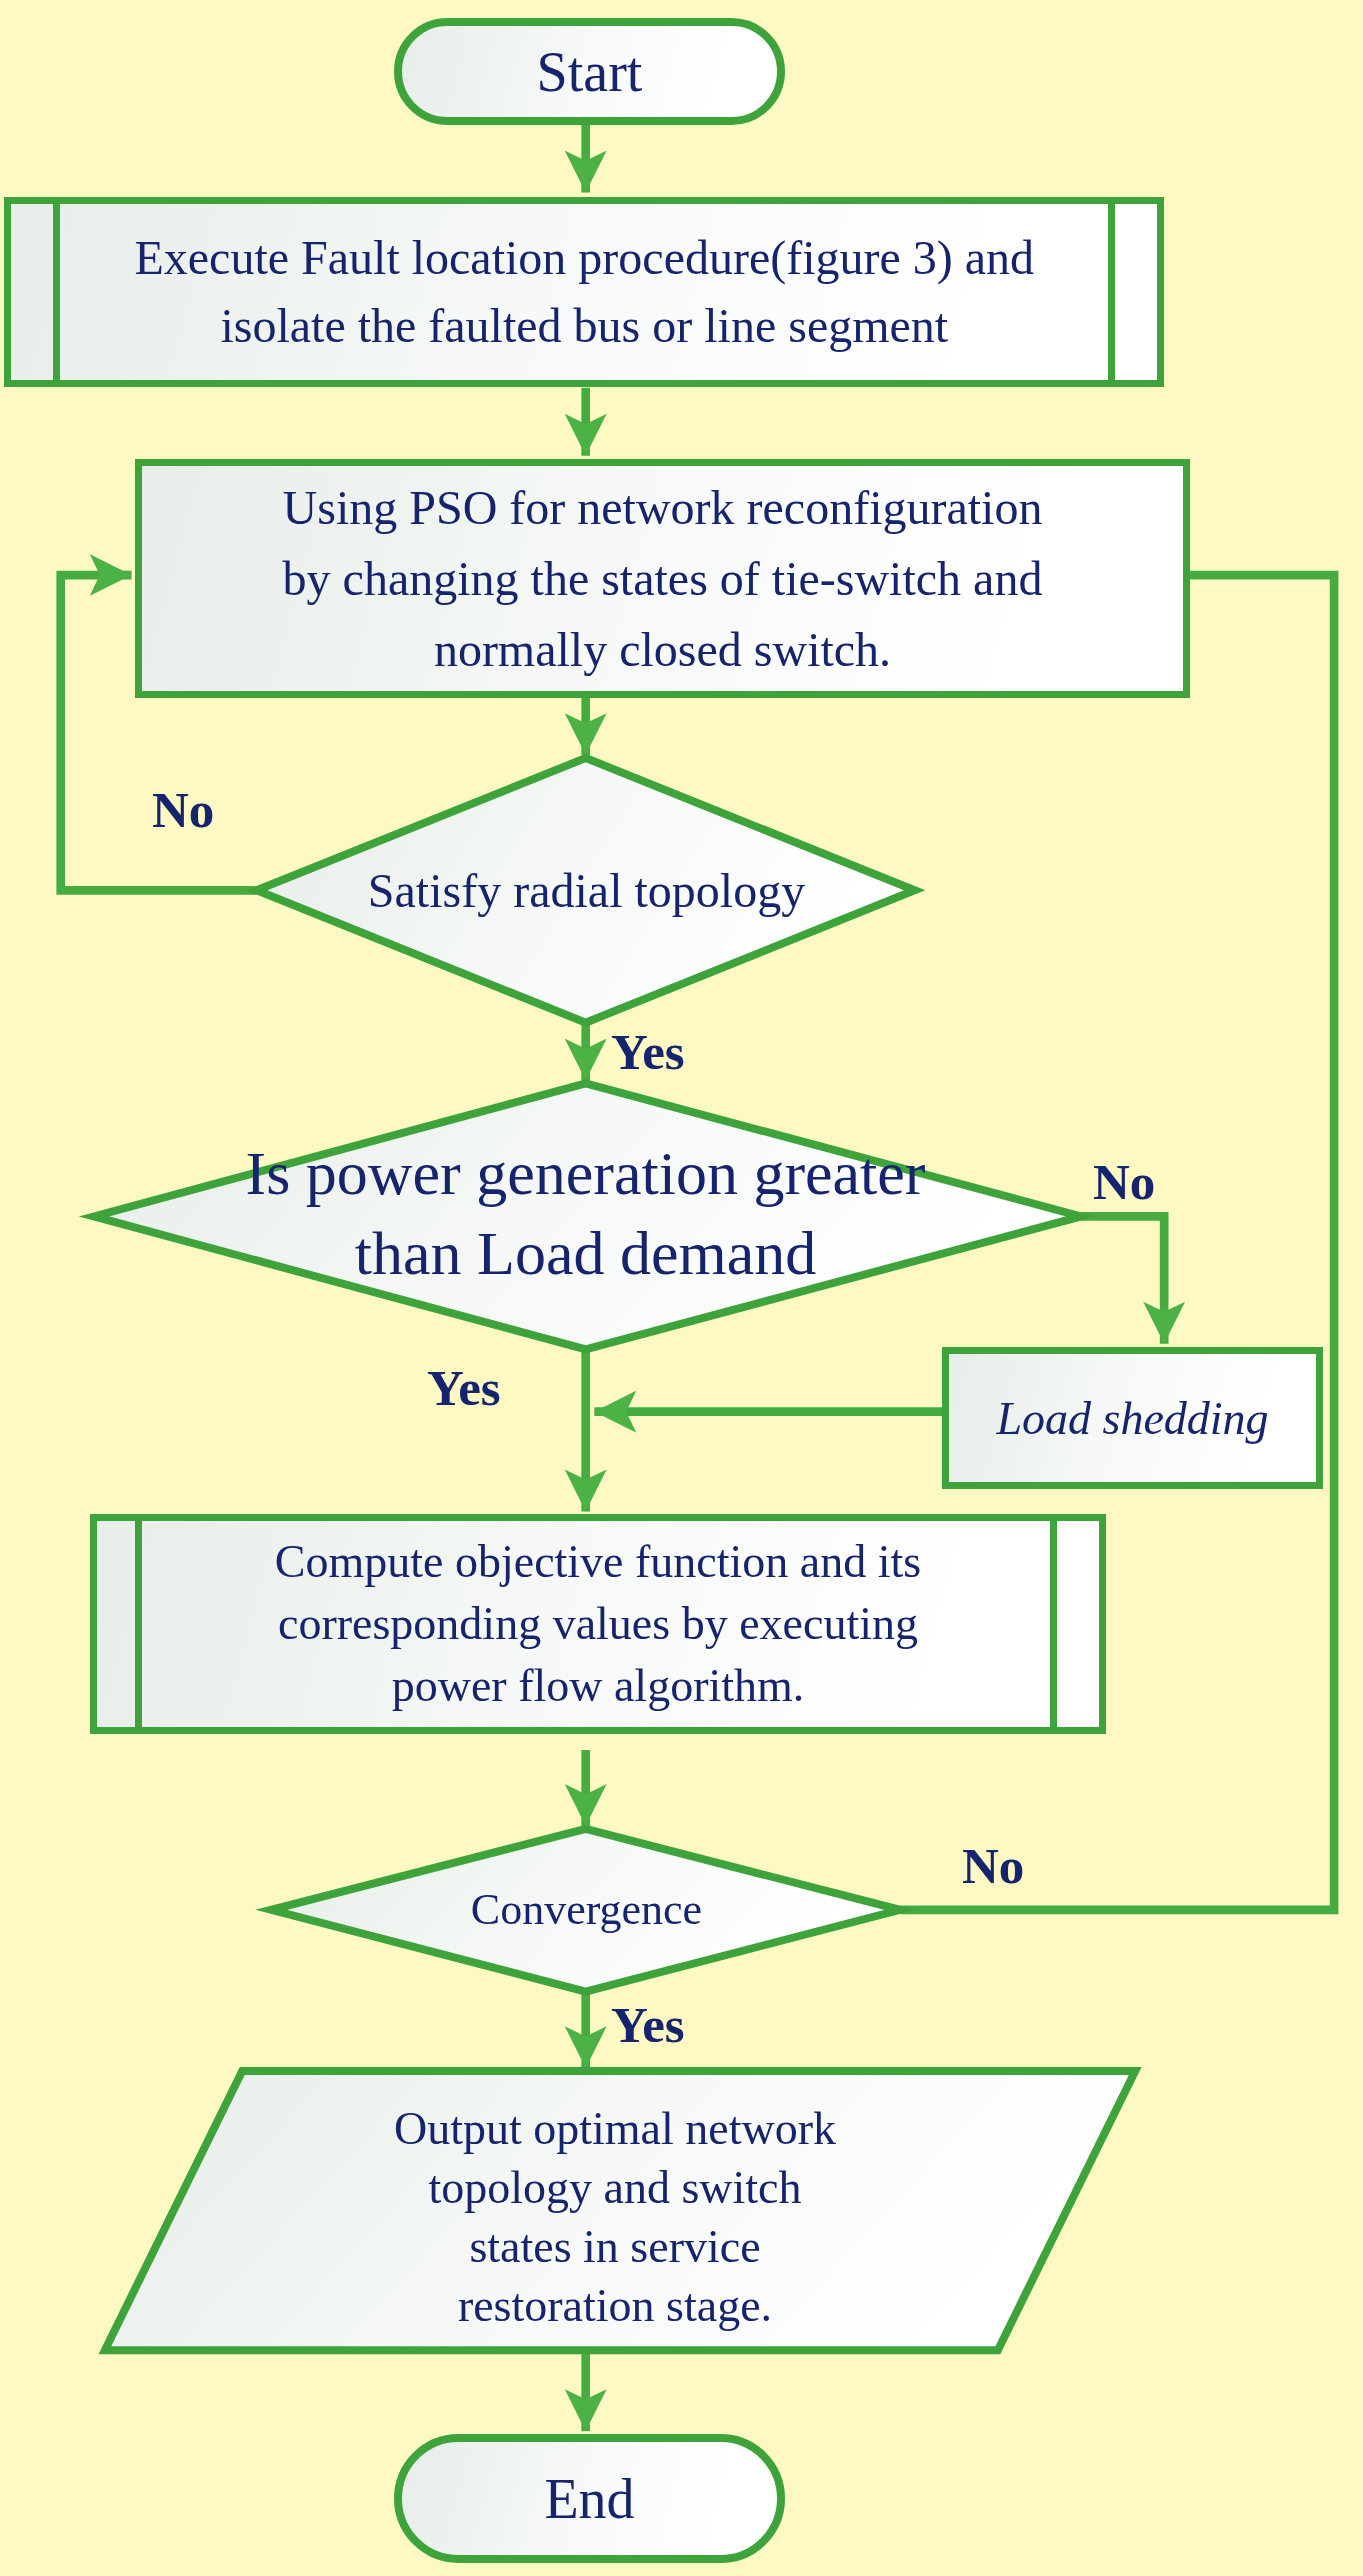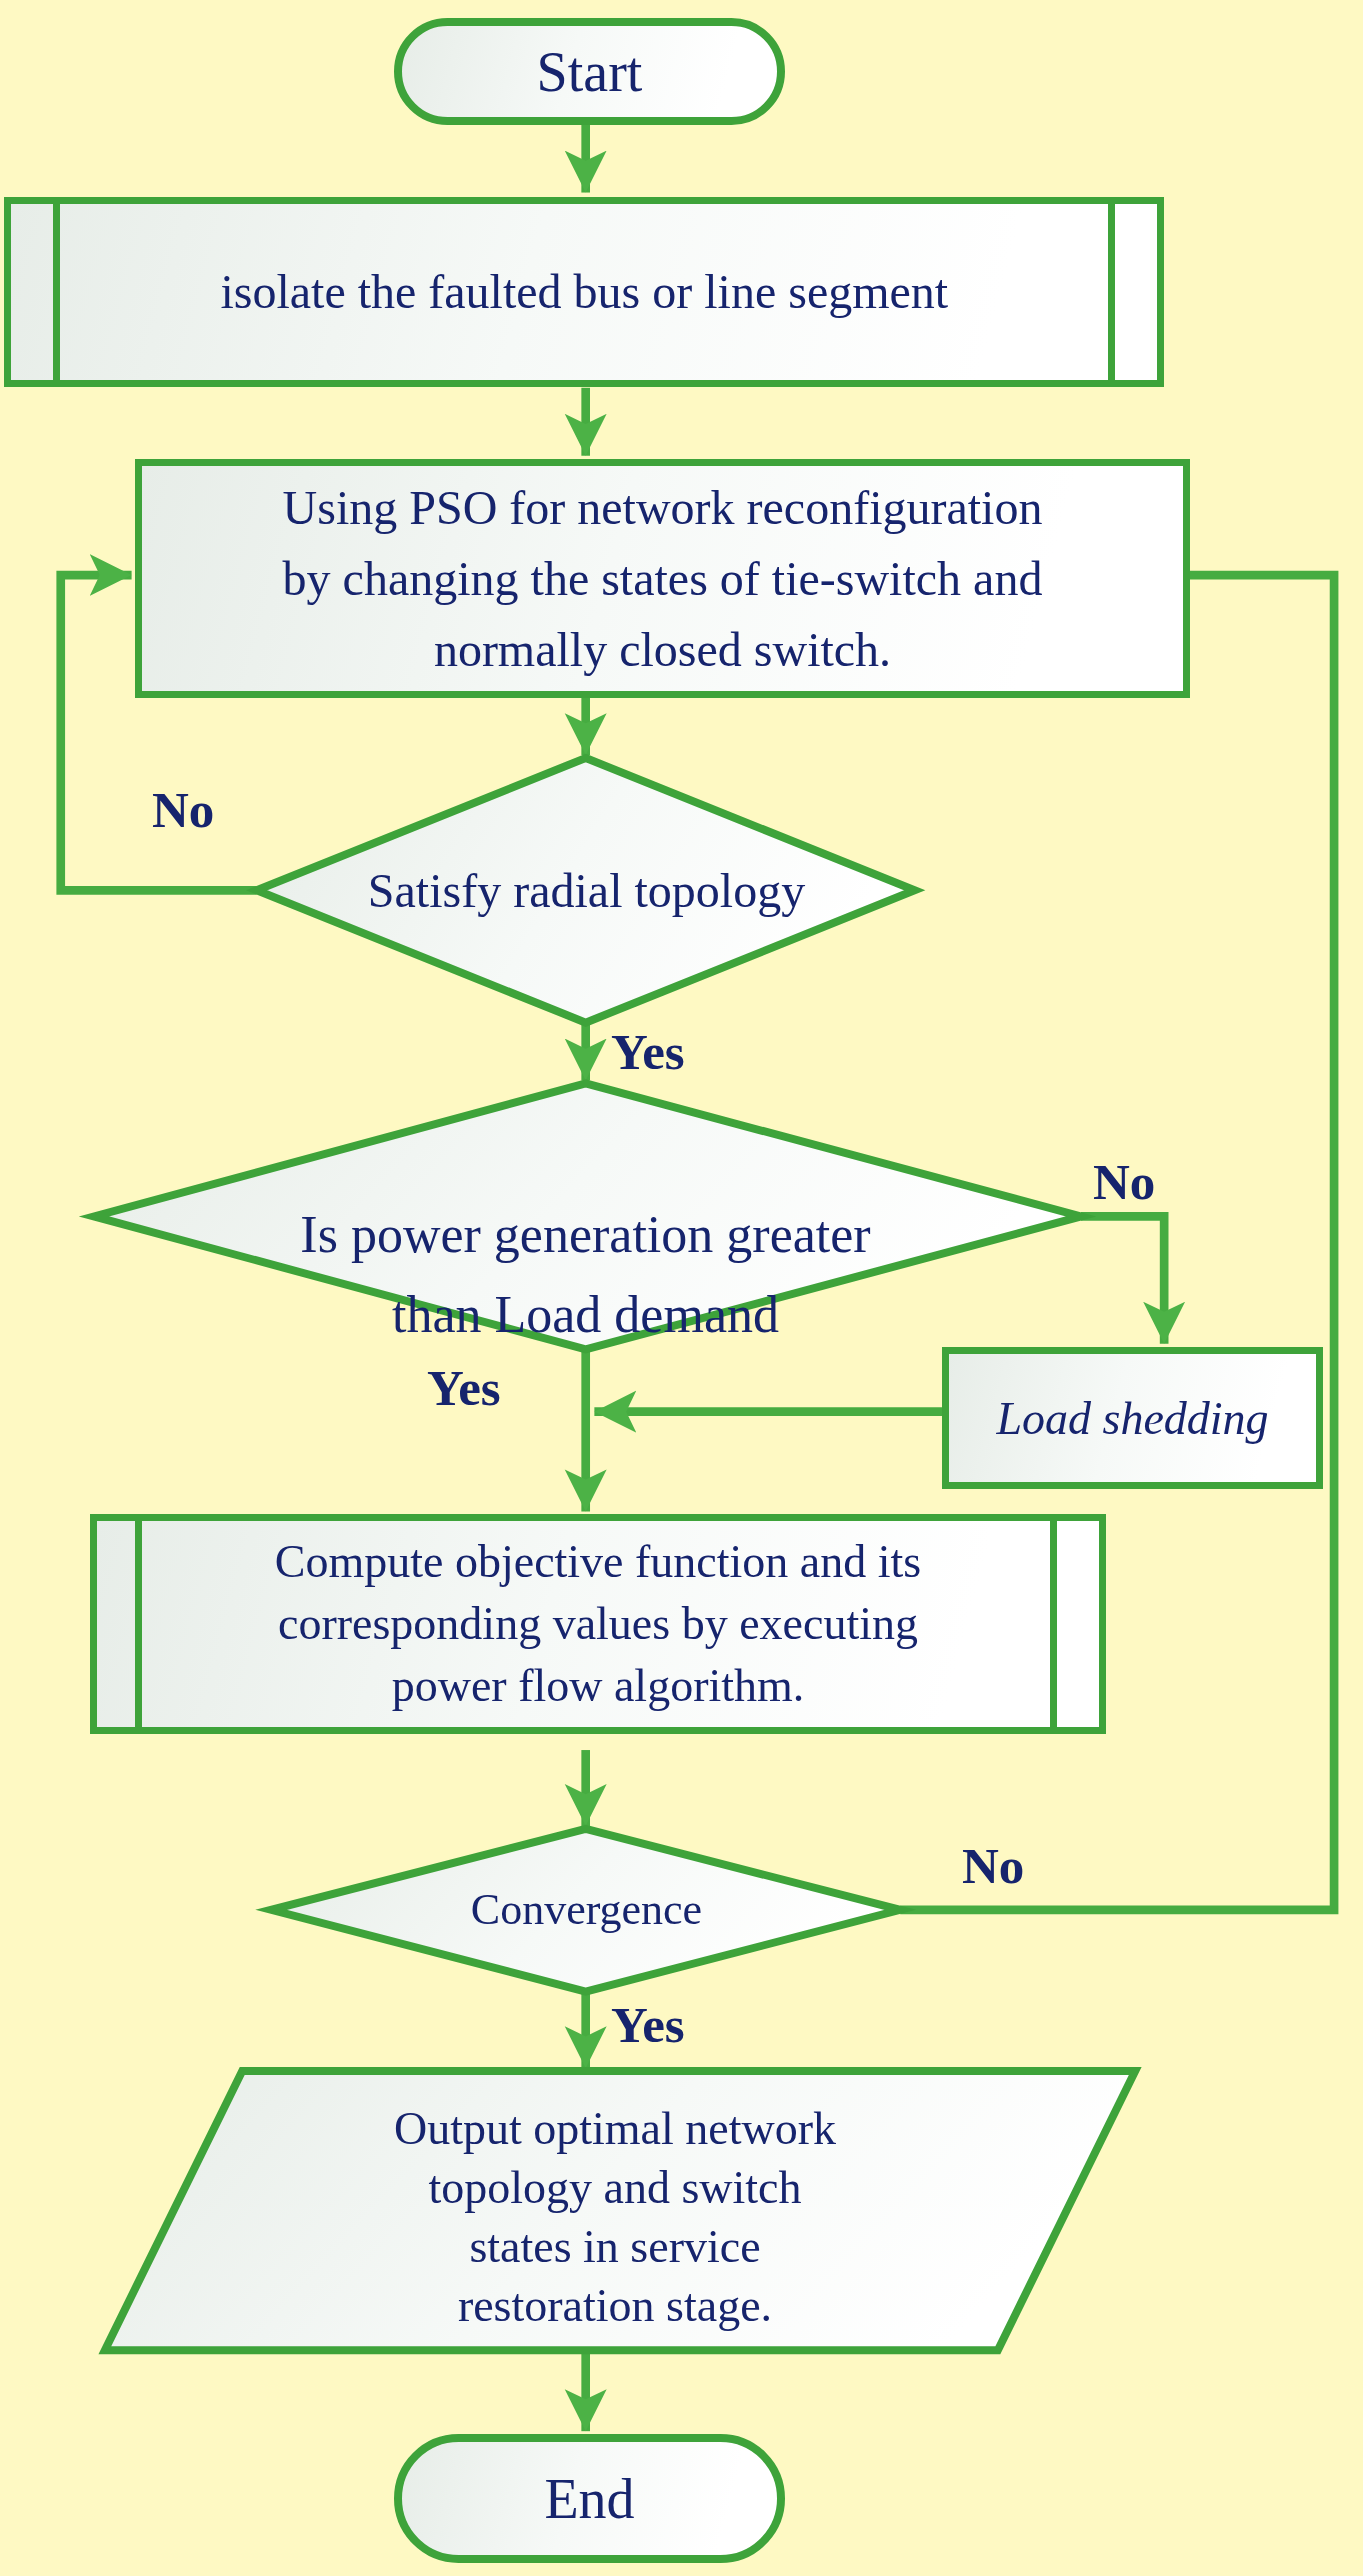--- a/index.html
+++ b/index.html
@@ -93,32 +93,33 @@
     <polygon class="shape" points="335,2864 1570,2864 1380,3250 145,3250"></polygon>
   </svg>
 
   <div class="node terminator" style="left:394px; top:18px; width:391px; height:107px;">
     <span>Start</span>
   </div>
 
   <div class="node process" style="left:4.3px; top:197px; width:1160px; height:190px; line-height:68px;">
     <span class="pp-bar left"></span>
     <span class="pp-bar right"></span>
+    <div>Execute Fault location procedure(figure 3) and</div>
     <div>isolate the faulted bus or line segment</div>
   </div>
 
   <div class="node process" style="left:135px; top:459px; width:1055px; height:239px;">
     <div>Using PSO for network reconfiguration</div>
     <div>by changing the states of tie-switch and</div>
     <div>normally closed switch.</div>
   </div>
 
   <div class="float-label" style="left:297px; top:856px; width:579px; height:69px; font-size:48px;">Satisfy radial topology</div>
 
-  <div class="float-label" style="left:224px; top:1192px; width:723px; height:166px; font-size:52px; line-height:80px;">
+  <div class="float-label" style="left:224px; top:1130px; width:723px; height:166px; font-size:62px; line-height:80px;">
     <div>Is power generation greater</div>
     <div>than Load demand</div>
   </div>
 
   <div class="node process" style="left:942px; top:1347px; width:381px; height:142px; font-size:46px;font-style:italic;">
     <span>Load shedding</span>
   </div>
 
   <div class="node process" style="left:90px; top:1514px; width:1016px; height:220px; font-size:46px; line-height:62px;">
     <span class="pp-bar left" style="left:38px;"></span>

